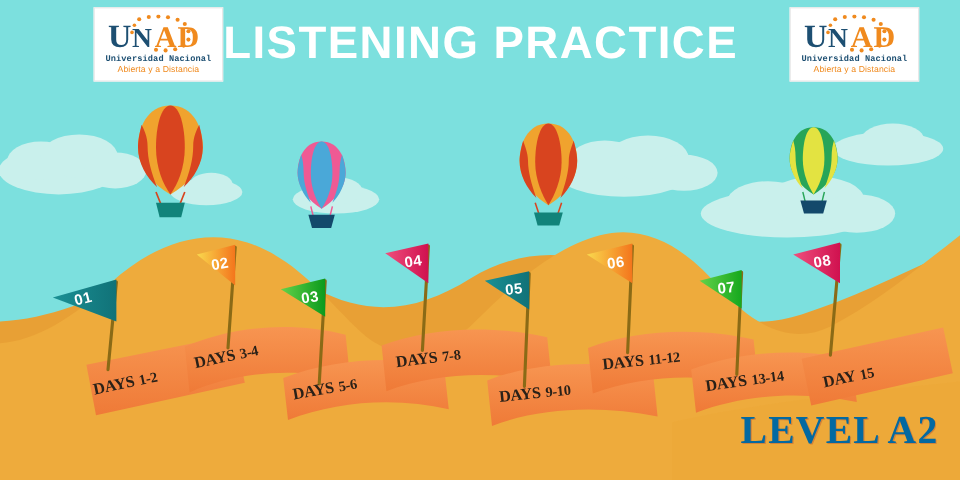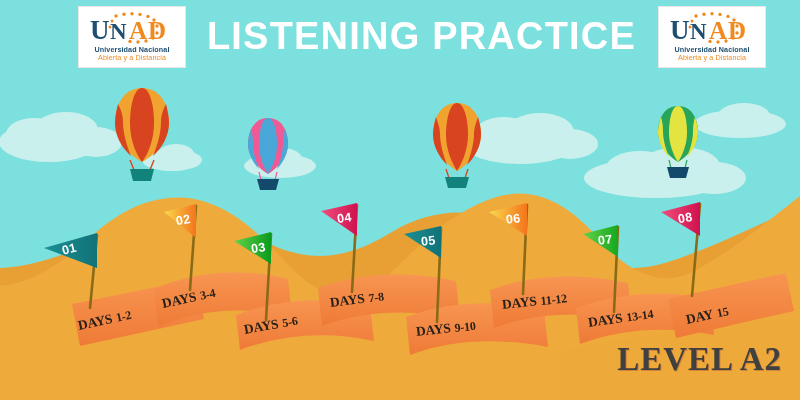--- a/index.html
+++ b/index.html
@@ -43,51 +43,52 @@
     height: 34px;
     display: block;
   }
   .logo-sub1 {
     font-size: 7.2px;
     color: #1d4f72;
     letter-spacing: 0.1px;
     line-height: 8px;
     white-space: nowrap;
     font-weight: bold;
+    font-family: Liberation Mono, monospace;
   }
   .logo-sub2 {
     font-size: 7.2px;
     color: #f08a1e;
     letter-spacing: 0.1px;
     line-height: 8px;
     white-space: nowrap;
     font-weight: normal;
   }
   #poster-title {
     position: absolute;
     left: 186px;
     top: 14px;
     width: 450px;
-    text-align: right;
+    text-align: left;
     font-size: 38px;
     font-weight: bold;
     color: #ffffff;
     letter-spacing: 1.2px;
     line-height: 44px;
     font-family: "Liberation Sans", sans-serif;
   }
   
   #level-badge {
     position: absolute;
     right: 18px;
     bottom: 22px;
     font-family: "Liberation Serif", serif;
     font-weight: bold;
     font-size: 33px;
-    color: #404040;
+    color: #0369a1;
     letter-spacing: 1px;
     text-shadow: 1px 1px 0 rgba(140,20,50,.25);
   }
   
   .flag-num {
     position: absolute;
     color: #ffffff;
     font-size: 12.5px;
     font-weight: bold;
     font-family: "Liberation Sans", sans-serif;

